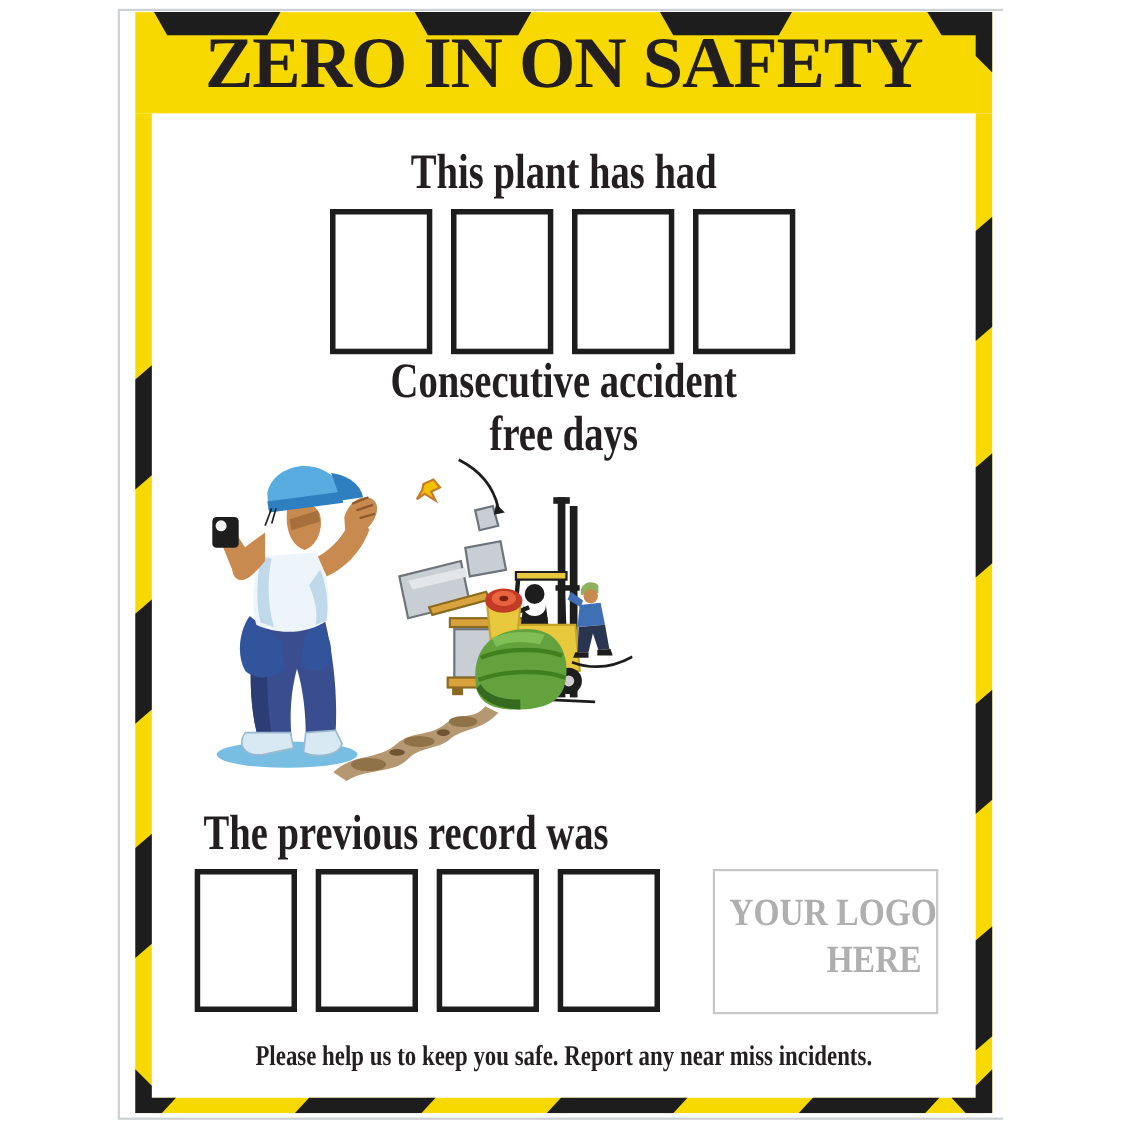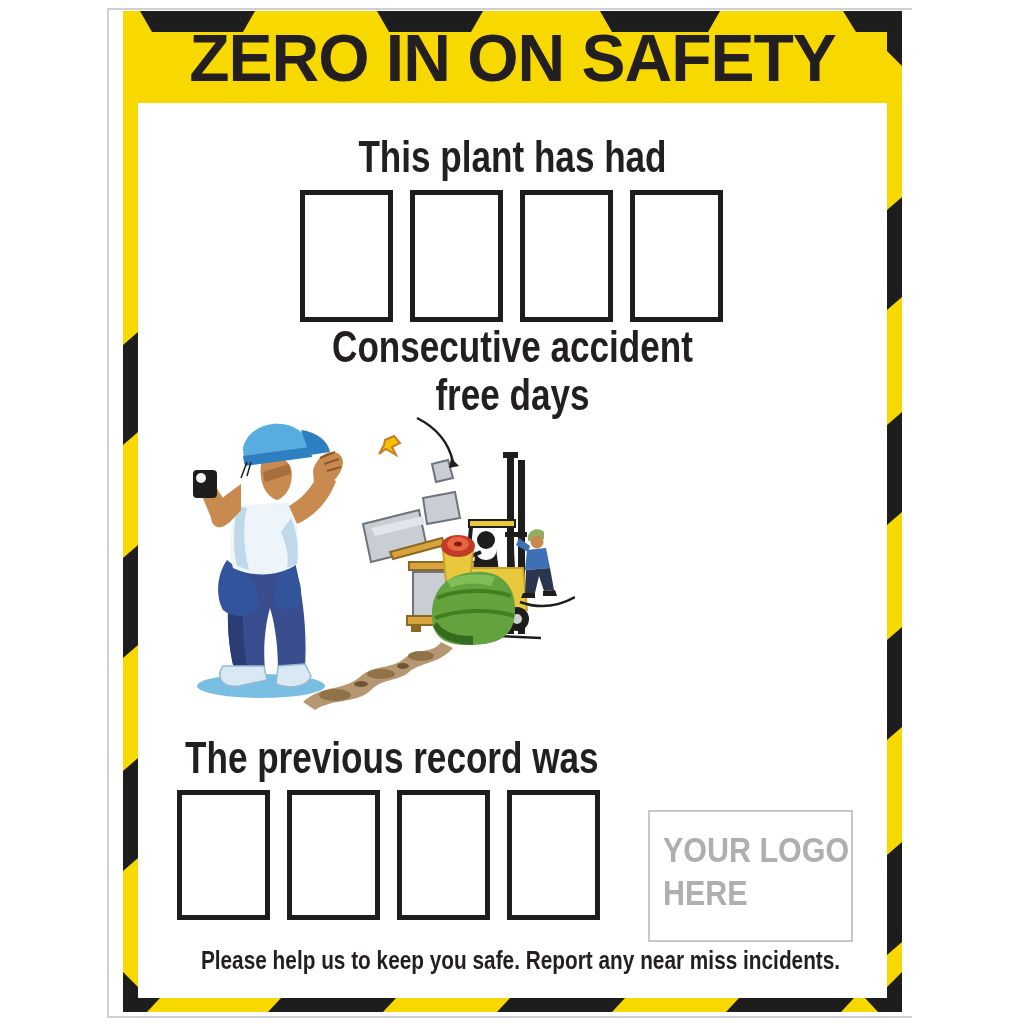--- a/index.html
+++ b/index.html
@@ -1,17 +1,17 @@
 <!DOCTYPE html>
 <html><head>
 <meta charset="utf-8">
 <style>
   html,body{margin:0;padding:0;background:#ffffff;}
   .stage{position:relative;width:912px;height:1024px;background:#ffffff;overflow:hidden;
-         font-family:Liberation Sans, sans-serif;}
+         font-family:Liberation Serif, serif;}
   .sign{position:absolute;left:107px;top:8px;width:804px;height:1006px;background:#ffffff;
         border:2px solid #cdd1d5;}
   .sign > *{position:absolute;}
   .frame-svg{left:0;top:0;width:800px;height:1002px;}
   .title{left:14px;top:15px;width:779px;text-align:center;font-size:66px;font-weight:700;
          letter-spacing:-1px;color:#231f20;line-height:1;white-space:nowrap;}
   .h-center{width:779px;left:14px;text-align:center;font-size:45px;font-weight:700;color:#231f20;
             line-height:1;white-space:nowrap;transform:scaleX(0.78);}
   .h-top{top:124px;}
   .h-cap1{top:314px;}
@@ -23,21 +23,21 @@
   .row2{left:68px;top:780px;width:423px;height:130px;}
   .dbox{flex:0 0 auto;width:93px;background:#ffffff;border:5px solid #1d1d1d;box-sizing:border-box;}
   .row1 .dbox{height:132px;}
   .row2 .dbox{height:130px;}
   .slogan{left:441px;top:436px;width:310px;text-align:center;}
   .slogan-line{font-size:62px;line-height:77px;font-weight:700;color:#231f20;white-space:nowrap;
                transform:scaleX(0.85);}
   .slogan-line .accent{color:#e8232a;}
   .illus{left:76px;top:402px;width:390px;height:300px;}
   .logo-box{left:539px;top:780px;width:205px;height:132px;border:2px solid #c8c8c8;
-            box-sizing:border-box;text-align:left;padding-top:16px;margin-top:20px;}
+            box-sizing:border-box;text-align:right;padding-top:16px;}
   .logo-line{font-size:35px;font-weight:700;color:#afafaf;line-height:43px;white-space:nowrap;
              transform:scaleX(0.87);}
   .footer{left:14px;top:937px;width:779px;text-align:center;font-size:26px;font-weight:700;
           color:#231f20;line-height:1;white-space:nowrap;transform:scaleX(0.8);}
 </style>
 </head>
 <body>
 
 <div class="stage">
   <div class="sign">

